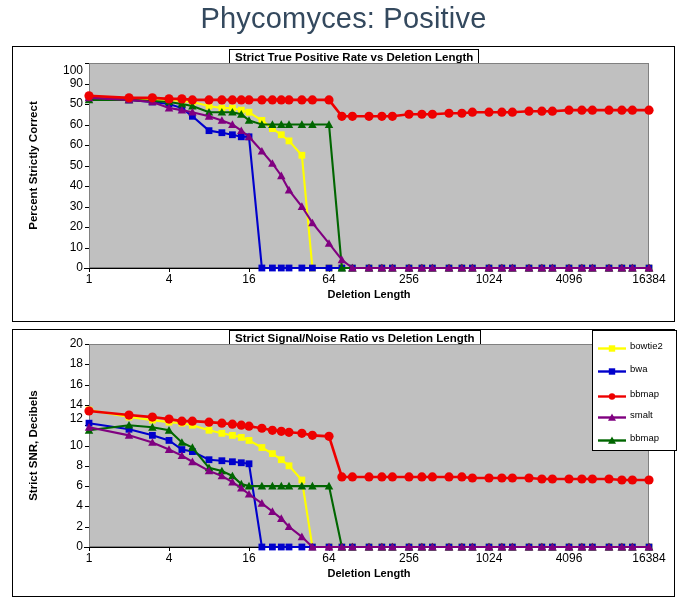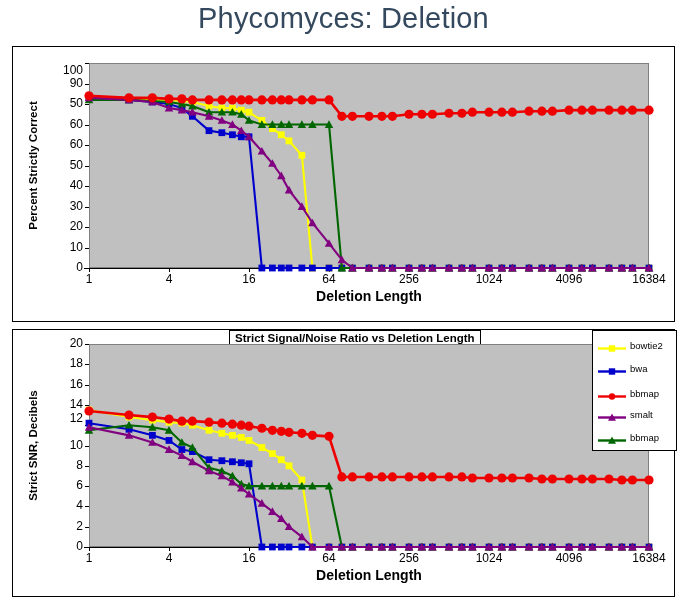--- a/index.html
+++ b/index.html
@@ -16,40 +16,41 @@
   .chart-title{
     position:absolute;border:1px solid #000;background:#fff;
     font-weight:bold;font-size:11.5px;color:#000;padding:1px 5px 2px 5px;
     white-space:nowrap;
   }
   .plotarea{position:absolute;background:#c0c0c0;border:1px solid #808080;box-sizing:border-box;}
   .ylabel{
     position:absolute;font-weight:bold;font-size:11.5px;color:#000;
     transform:rotate(-90deg);transform-origin:left top;white-space:nowrap;
   }
-  .xlabel{position:absolute;font-weight:bold;font-size:14px;color:#000;white-space:nowrap;}
+  .xlabel{position:absolute;font-weight:bold;font-size:11px;color:#000;white-space:nowrap;}
   .ytick{position:absolute;font-size:12px;color:#000;text-align:right;white-space:nowrap;}
   .xtick{position:absolute;font-size:12px;color:#000;text-align:center;white-space:nowrap;}
   .tickmark{position:absolute;background:#000;}
   svg.series{position:absolute;left:0;top:0;overflow:visible;}
   #legend{
     position:absolute;left:592px;top:330px;width:85px;height:121px;
     background:#fff;border:1px solid #000;box-sizing:border-box;z-index:5;
   }
   .legend-row{position:absolute;left:4px;width:78px;height:15px;display:flex;align-items:center;}
   .legend-swatch{width:30px;height:11px;position:relative;flex:0 0 30px;}
   .legend-label{font-size:9.5px;color:#000;padding-left:3px;white-space:nowrap;font-family:"Liberation Sans",sans-serif;}
 </style>
 </head>
 <body>
 
-<div id="page-title" style="color: rgb(52, 73, 94);">Phycomyces: Deletion</div>
+<div id="page-title" style="color: rgb(52, 73, 94);">Phycomyces: Positive</div>
 
 <div class="panel" id="panel-top">
   <div class="plotwrap" id="plot-top">
+      <div class="chart-title" style="left: 216px; top: 2px;">Strict True Positive Rate vs Deletion Length</div>
       <div class="plotarea" style="left: 76px; top: 16px; width: 560px; height: 205px; background: rgb(192, 192, 192);"></div>
       <div class="ytick" style="width: 30px; left: 40px; top: 213px;">0</div>
       <div class="tickmark" style="left: 72px; top: 221px; width: 4px; height: 1px;"></div>
       <div class="ytick" style="width: 30px; left: 40px; top: 192.5px;">10</div>
       <div class="tickmark" style="left: 72px; top: 201px; width: 4px; height: 1px;"></div>
       <div class="ytick" style="width: 30px; left: 40px; top: 172px;">20</div>
       <div class="tickmark" style="left: 72px; top: 180px; width: 4px; height: 1px;"></div>
       <div class="ytick" style="width: 30px; left: 40px; top: 151.5px;">30</div>
       <div class="tickmark" style="left: 72px; top: 160px; width: 4px; height: 1px;"></div>
       <div class="ytick" style="width: 30px; left: 40px; top: 131px;">40</div>

